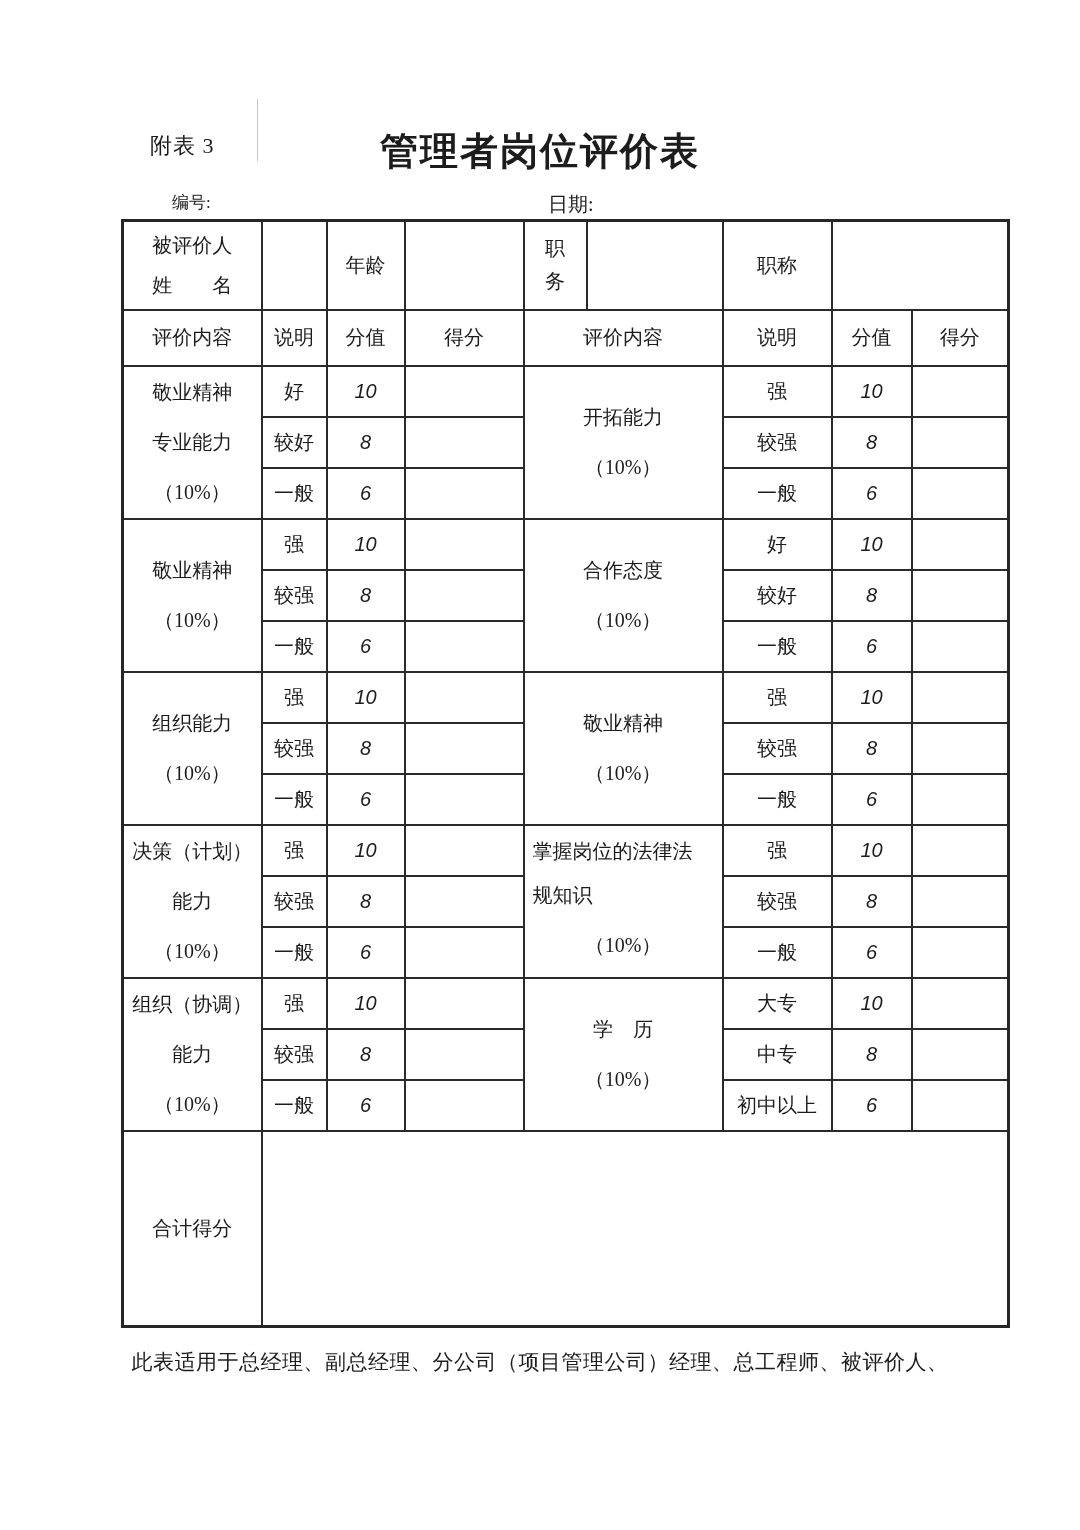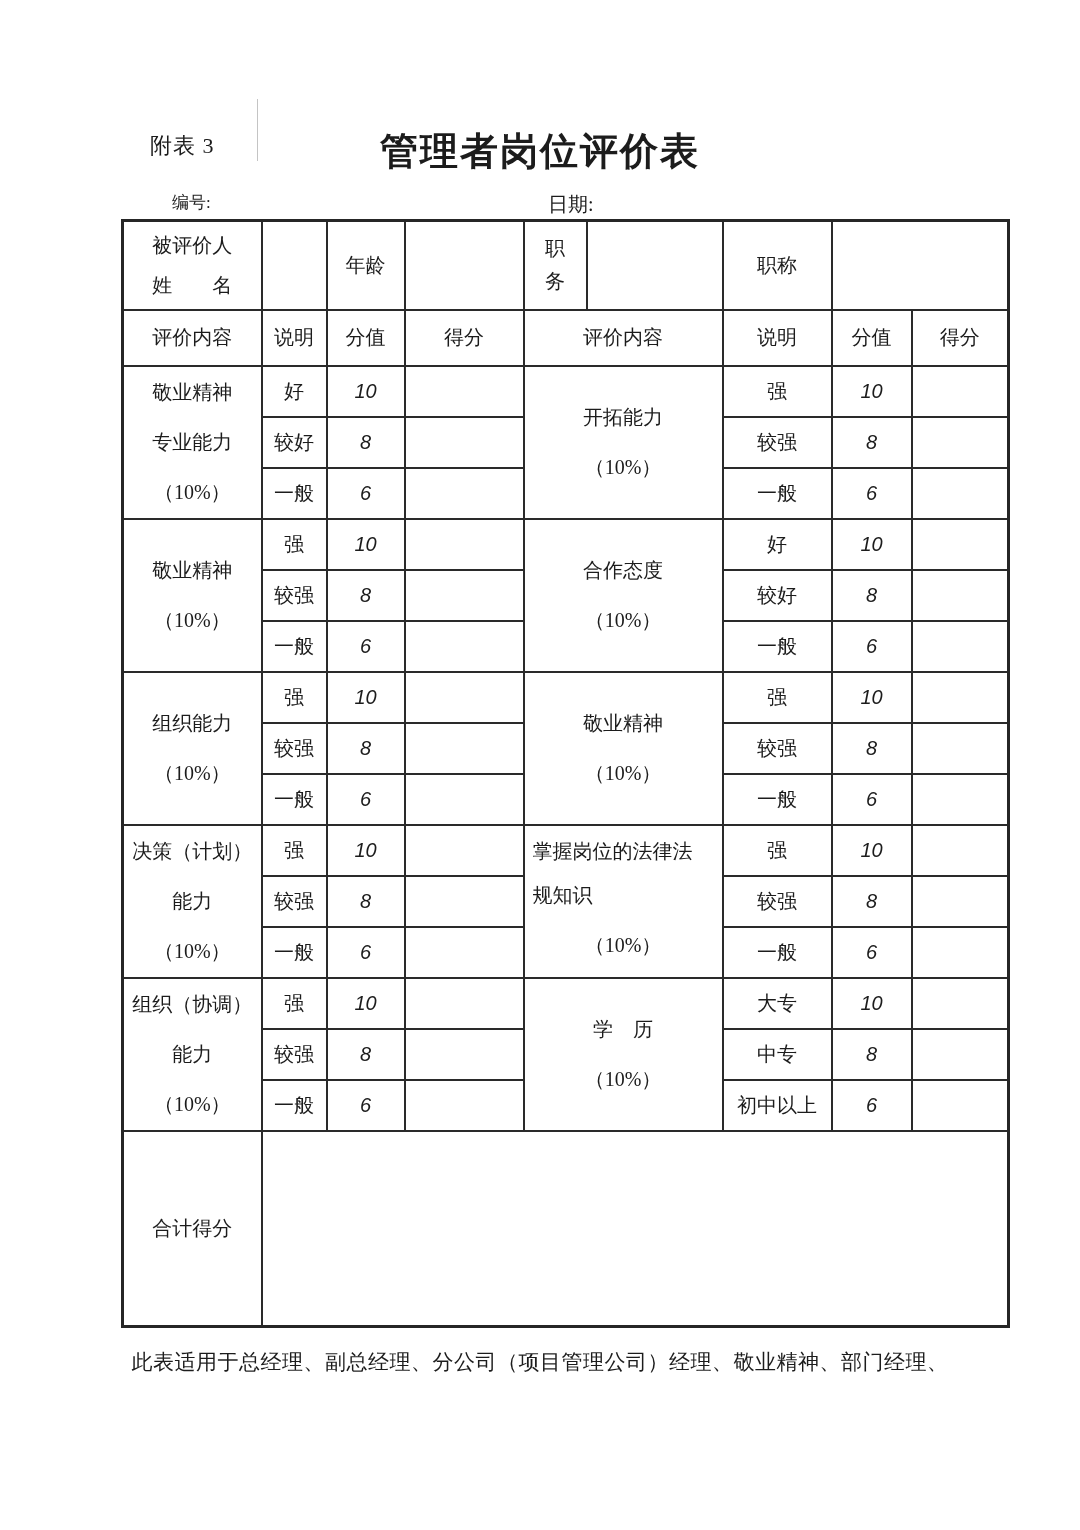--- a/index.html
+++ b/index.html
@@ -288,16 +288,16 @@
     </tr>
 
     <tr class="total-row">
       <td>合计得分</td>
       <td colspan="8"></td>
     </tr>
   </tbody>
     </table>
 
   <div class="footer">
-    <div>此表适用于总经理、副总经理、分公司（项目管理公司）经理、敬业精神、部门经理、</div>
+    <div>此表适用于总经理、副总经理、分公司（项目管理公司）经理、总工程师、被评价人、</div>
   </div>
 
 </div>
 
 </body></html>

